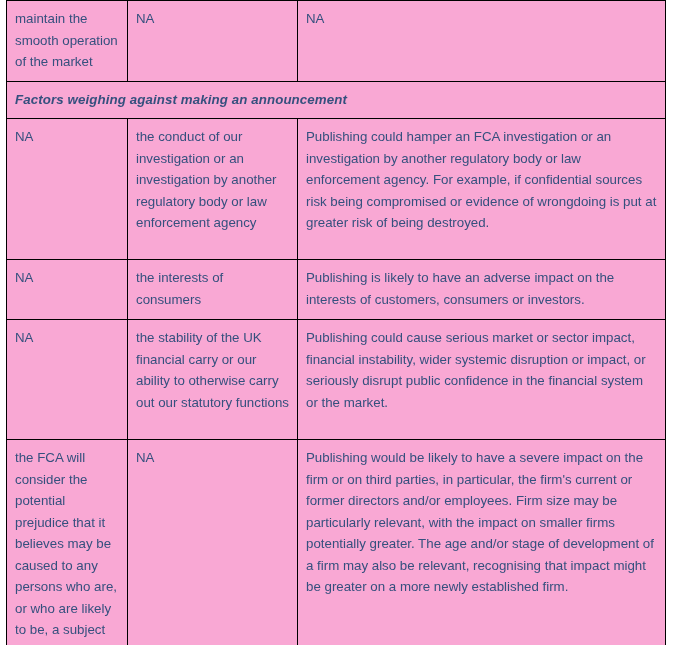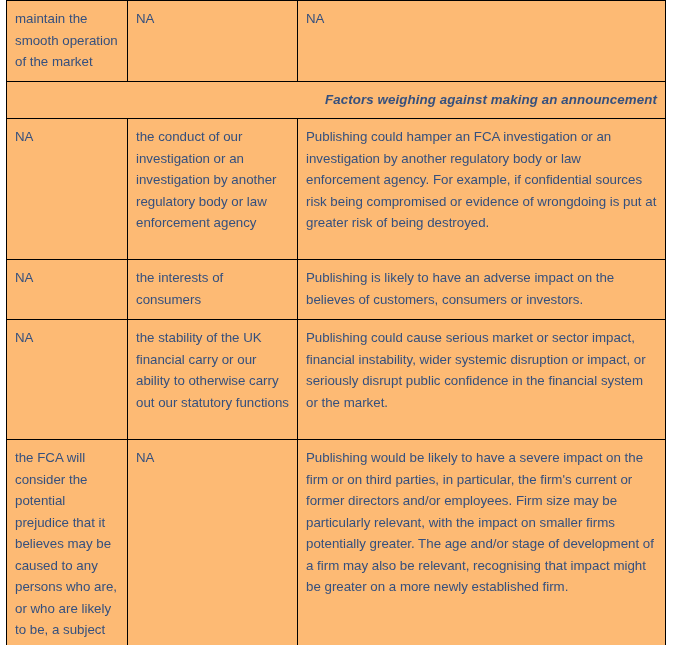--- a/index.html
+++ b/index.html
@@ -27,21 +27,21 @@
     width: 659px;
   }
 
   table.fca-table td {
     border: 1px solid #000000;
     vertical-align: top;
     padding: 7px 8px 8px 8px;
     font-size: 13.3px;
     line-height: 1.62;
     color: #35507e;
-    background: #fdba74;
+    background: #f9a8d4;
   }
 
   
   col.c1 { width: 121px; }
   col.c2 { width: 170px; }
   col.c3 { width: 368px; }
 
   
   td.na {
     background: #d6d6d6;
@@ -51,21 +51,20 @@
   
   td.section-band {
     background: #c5d3ea;
     color: #000000;
     font-weight: bold;
     font-style: italic;
     font-size: 13.6px;
     line-height: 1.25;
     padding: 6px 8px 7px 9px;
     letter-spacing: 0.1px;
-    text-align: right;
   }
 
   
   tr.clipped-top > td {
     border-top: 1px solid #000000;
   }
 
   td.tall-a { height: 62px; }
   td.tall-b { height: 125px; }
   td.tall-c { height: 44px; }
@@ -96,21 +95,21 @@
 
       <tr>
         <td class="tall-b na">NA</td>
         <td class="tall-b">the conduct of our investigation or an investigation by another regulatory body or law enforcement agency</td>
         <td class="tall-b">Publishing could hamper an FCA investigation or an investigation by another regulatory body or law enforcement agency. For example, if confidential sources risk being compromised or evidence of wrongdoing is put at greater risk of being destroyed.</td>
       </tr>
 
       <tr>
         <td class="tall-c na">NA</td>
         <td class="tall-c">the interests of consumers</td>
-        <td class="tall-c">Publishing is likely to have an adverse impact on the believes of customers, consumers or investors.</td>
+        <td class="tall-c">Publishing is likely to have an adverse impact on the interests of customers, consumers or investors.</td>
       </tr>
 
       <tr>
         <td class="tall-d na">NA</td>
         <td class="tall-d">the stability of the UK financial carry or our ability to otherwise carry out our statutory functions</td>
         <td class="tall-d">Publishing could cause serious market or sector impact, financial instability, wider systemic disruption or impact, or seriously disrupt public confidence in the financial system or the market.</td>
       </tr>
 
       <tr>
         <td class="tall-e">the FCA will consider the potential prejudice that it believes may be caused to any persons who are, or who are likely to be, a subject of the investigation</td>

